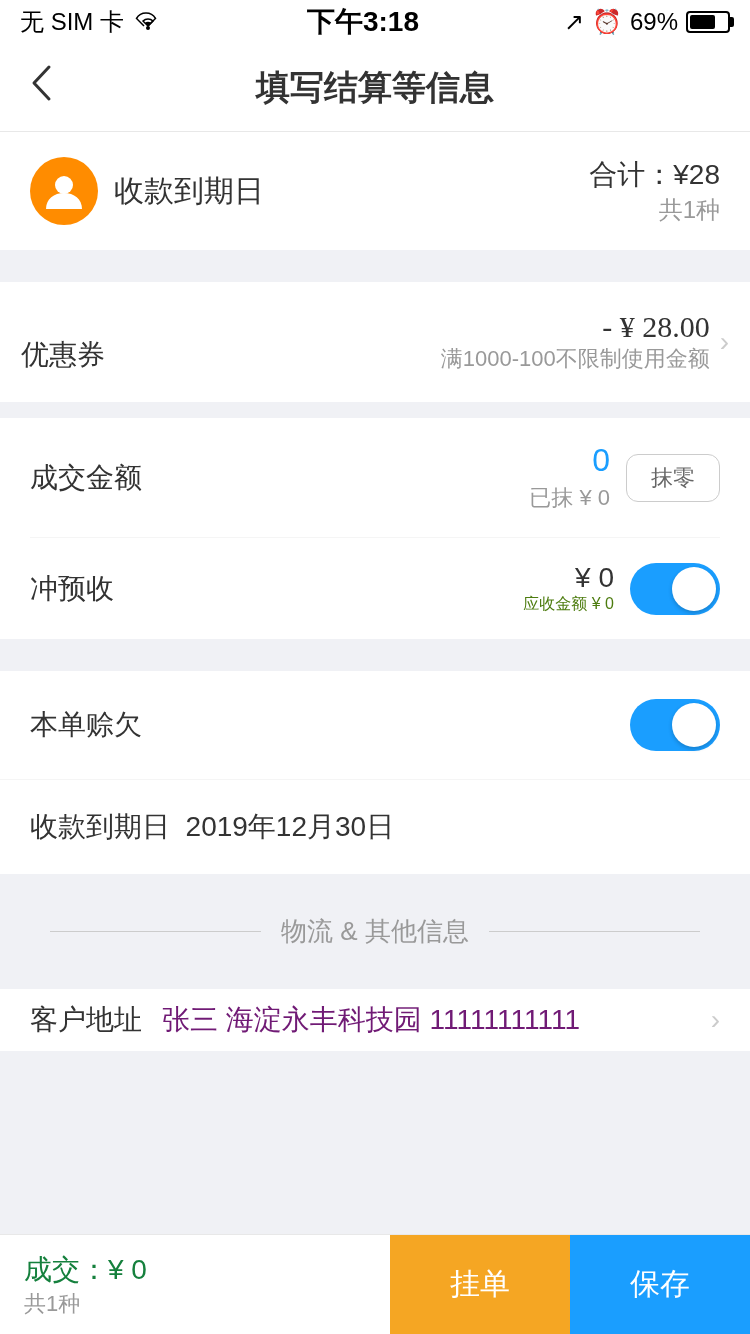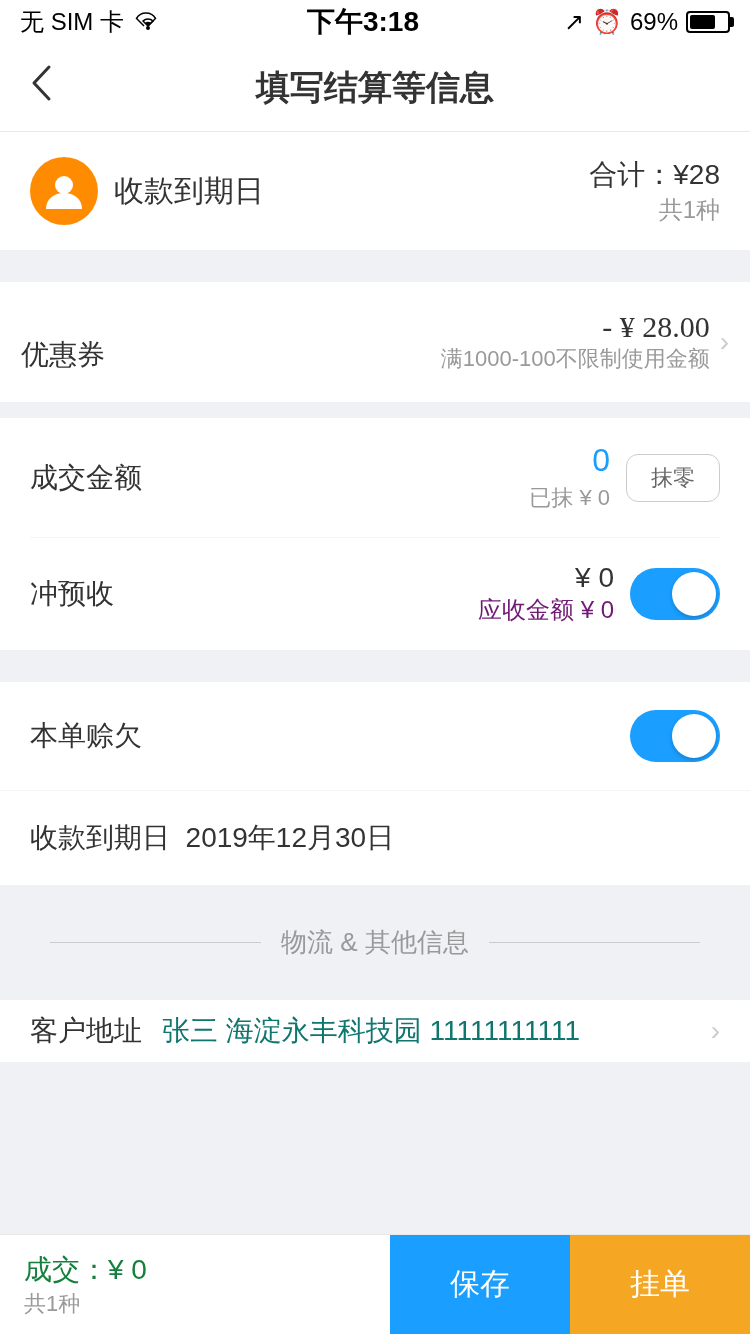--- a/index.html
+++ b/index.html
@@ -195,21 +195,21 @@
     }
     .amount-sub {
       font-size: 22px;
       color: #999;
       text-align: right;
       margin-top: 4px;
     }
     .amount-right-col { text-align: right; }
     .toggle-values { text-align: right; }
     .toggle-main { font-size: 28px; color: #333; font-weight: 500; }
-    .toggle-sub { font-size: 24px; color: #701a75; }
+    .toggle-sub { font-size: 16px; color: #4d7c0f; }
     .toggle {
       width: 90px;
       height: 52px;
       border-radius: 26px;
       background: #1a9eff;
       position: relative;
       cursor: pointer;
       flex-shrink: 0;
     }
     .toggle-knob {
@@ -265,21 +265,21 @@
     
     .address-row {
       background: #fff;
       padding: 12px 30px;
       display: flex;
       align-items: center;
       justify-content: space-between;
       margin-top: 0;
     }
     .address-label { font-size: 28px; color: #333; flex-shrink: 0; margin-right: 20px; }
-    .address-value { font-size: 28px; color: #0f766e; flex: 1; }
+    .address-value { font-size: 28px; color: #701a75; flex: 1; }
 
     
     .footer {
       position: fixed;
       bottom: 0;
       width: 750px;
       height: 100px;
       display: flex;
       align-items: stretch;
       background: #fff;
@@ -445,15 +445,15 @@
 
 </div>
 
 <div class="footer">
   <div class="footer-info">
     <div class="footer-amount">
       <span>成交：</span><span>¥ 0</span>
     </div>
     <div class="footer-count">共1种</div>
   </div>
+  <div class="footer-btn btn-hang">挂单</div>
   <div class="footer-btn btn-save">保存</div>
-  <div class="footer-btn btn-hang">挂单</div>
 </div>
 
 </body></html>

